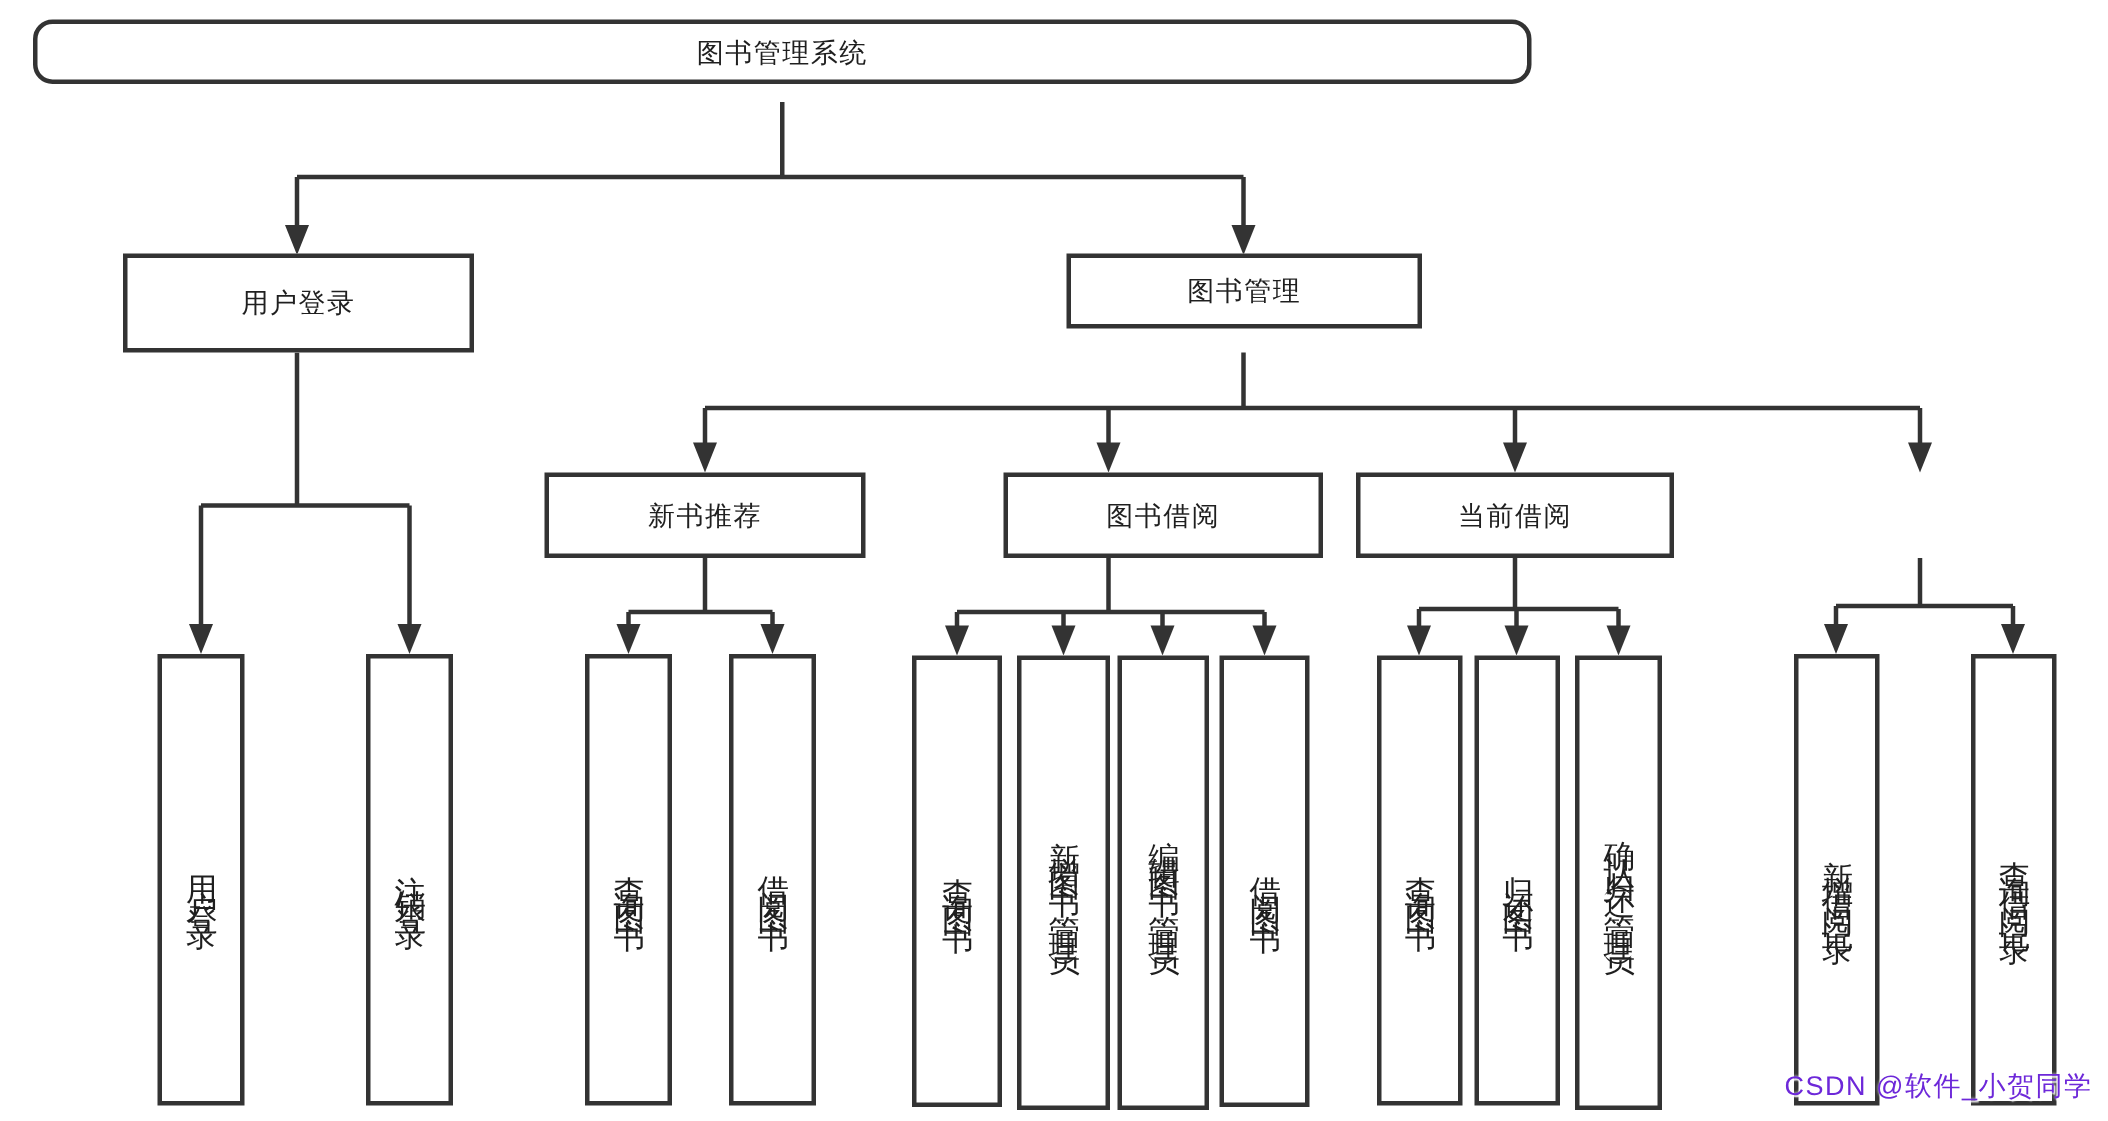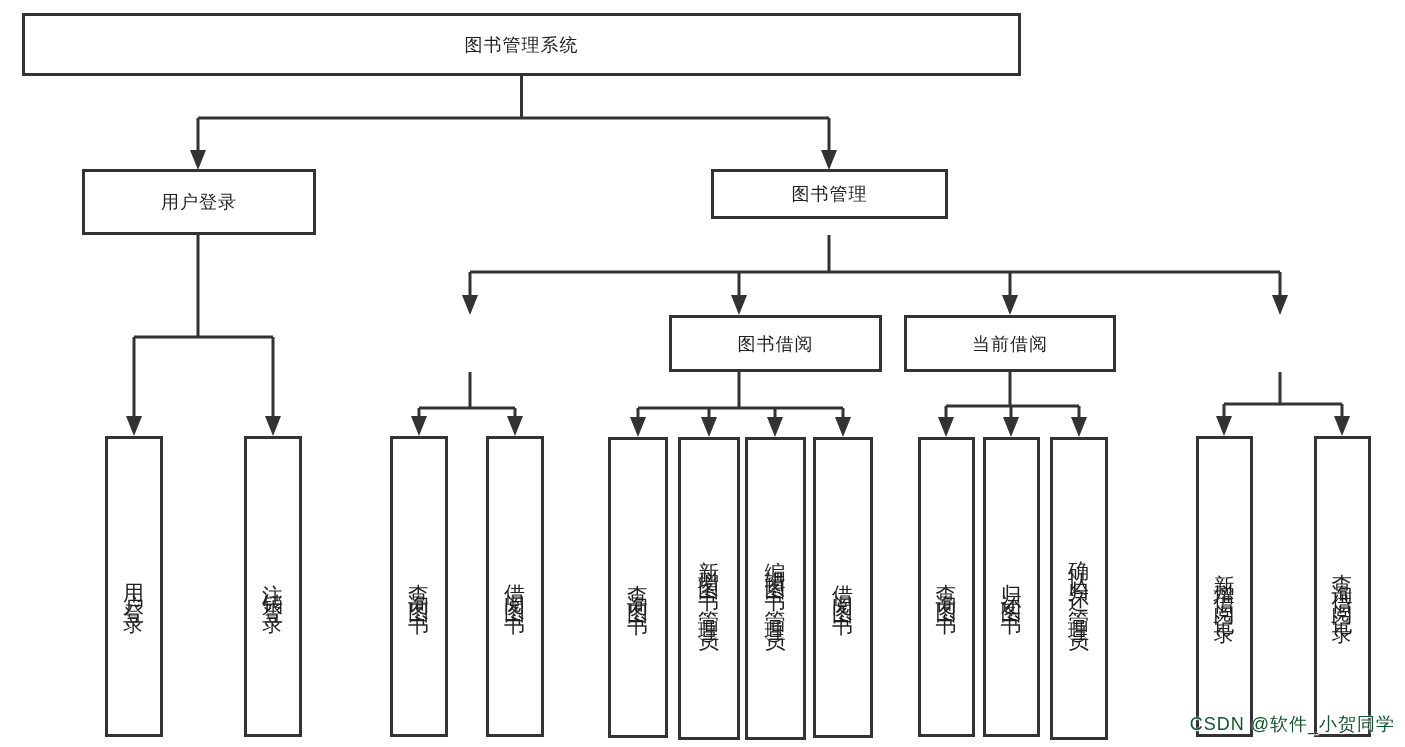--- a/index.html
+++ b/index.html
@@ -35,21 +35,21 @@
   }
   .vlabel {
     writing-mode: vertical-rl;
     text-orientation: mixed;
     font-size: 21px;
     letter-spacing: 10px;
     color: #1f1f1f;
     line-height: 1;
   }
   
-  .b-root { left: 22px;   top: 13px;  width: 999px; height: 63px; }
+  .b-root { left: 22px;   top: 13px;  width: 999px; height: 43px; border-radius: 13px; }
   .b-l2-0 { left: 82px;   top: 169px; width: 234px; height: 66px; }
   .b-l2-1 { left: 711px;  top: 169px; width: 237px; height: 50px; }
   .b-l3-0 { left: 363px;  top: 315px; width: 214px; height: 57px; }
   .b-l3-1 { left: 633px;  top: 315px; width: 213px; height: 57px; margin-left: 36px; }
   .b-l3-2 { left: 904px;  top: 315px; width: 212px; height: 57px; }
   .b-l3-3 { left: 1173px; top: 315px; width: 214px; height: 57px; }
   .b-a1 { left: 105px;  top: 436px; width: 58px; height: 301px; }
   .b-a2 { left: 244px;  top: 436px; width: 58px; height: 301px; }
   .b-b1 { left: 390px;  top: 436px; width: 58px; height: 301px; }
   .b-b2 { left: 486px;  top: 436px; width: 58px; height: 301px; }
@@ -61,21 +61,21 @@
   .b-d2 { left: 983px;  top: 437px; width: 57px; height: 300px; }
   .b-d3 { left: 1050px; top: 437px; width: 58px; height: 303px; }
   .b-e1 { left: 1196px; top: 436px; width: 57px; height: 301px; }
   .b-e2 { left: 1314px; top: 436px; width: 57px; height: 301px; }
   #watermark {
     position: absolute;
     right: 10px;
     top: 712px;
     z-index: 3;
     font-size: 18px;
-    color: #14532d;
+    color: #6d28d9;
     text-shadow: 0 0 2px #ffffff, 1px 1px 1px #ffffff;
     letter-spacing: 1px;
     white-space: nowrap;
   }
 </style>
 </head>
 <body>
 
 <div id="canvas">
 
@@ -149,20 +149,23 @@
     <span class="hlabel">图书管理系统</span>
   </div>
 
   <div class="box b-l2-0">
     <span class="hlabel">用户登录</span>
   </div>
   <div class="box b-l2-1">
     <span class="hlabel">图书管理</span>
   </div>
 
+  <div class="box b-l3-0">
+    <span class="hlabel">新书推荐</span>
+  </div>
   <div class="box b-l3-1">
     <span class="hlabel">图书借阅</span>
   </div>
   <div class="box b-l3-2">
     <span class="hlabel">当前借阅</span>
   </div>
 
   <div class="box b-a1">
     <span class="vlabel">用户登录</span>
   </div>

